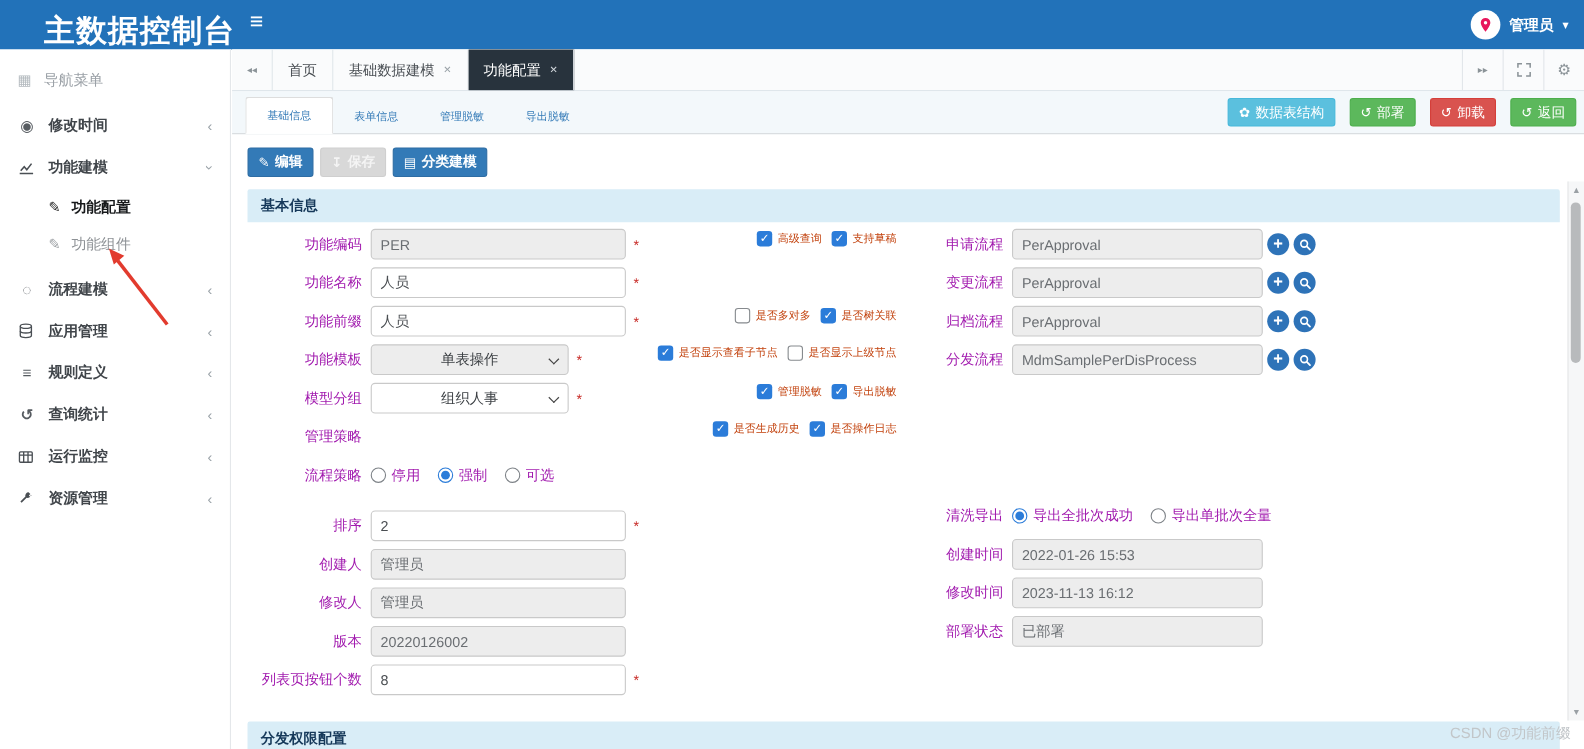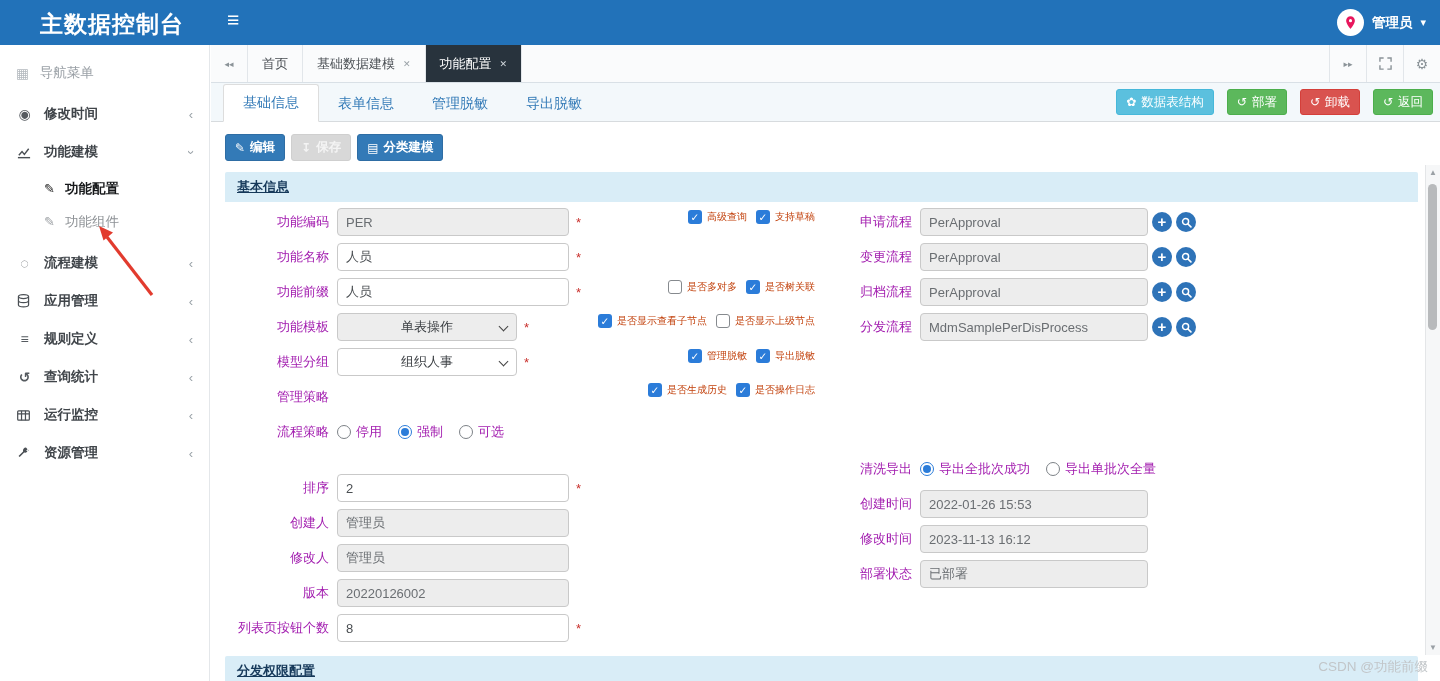--- a/index.html
+++ b/index.html
@@ -1,21 +1,21 @@
 <!DOCTYPE html>
 <html><head>
 <meta charset="utf-8">
 <style>
   html,body{margin:0;padding:0;width:1440px;height:681px;overflow:hidden;background:#fff;
     font-family:"Liberation Sans","DejaVu Sans",sans-serif;-webkit-font-smoothing:antialiased;}
   *{box-sizing:border-box;}
 
   
   .topbar{position:absolute;left:0;top:0;width:1440px;height:45px;background:#2272b9;color:#fff;}
-  .brand{position:absolute;left:40px;top:9px;font-size:23px;font-weight:bold;letter-spacing:1px;}
+  .brand{position:absolute;left:40px;top:9px;font-size:28px;font-weight:bold;letter-spacing:1px;}
   .burger{position:absolute;left:227px;top:8px;font-size:21px;cursor:pointer;}
   .user-area{position:absolute;right:14px;top:0;height:45px;display:flex;align-items:center;gap:8px;}
   .avatar{width:27px;height:27px;border-radius:50%;background:#fff;display:flex;align-items:center;justify-content:center;}
   .user-name{font-size:13.5px;font-weight:bold;}
   .user-caret{font-size:11px;}
 
   
   .sidebar{position:absolute;left:0;top:45px;width:210px;bottom:0;background:#fff;border-right:1px solid #e4e7ea;}
   .nav-h{padding:19px 16px 13px;color:#9aa0a6;font-size:13.5px;display:flex;align-items:center;gap:11px;}
   .nav-h .ic{color:#b3b9be;}
@@ -41,43 +41,43 @@
   .tb-ctrl.r{border-left:1px solid #e2e6ea;}
   .tab{display:flex;align-items:center;gap:8px;padding:0 14px;font-size:13px;color:#4a4f54;
     border-right:1px solid #e2e6ea;cursor:pointer;white-space:nowrap;}
   .tab .x{font-size:9px;color:#99a1a7;}
   .tab.active{background:#28333d;color:#fff;}
   .tab.active .x{color:#d2d8dd;}
   .tb-spacer{flex:1;}
 
   .subtab-row{height:39px;background:#f3f8fb;border-bottom:1px solid #d7dbde;display:flex;align-items:flex-end;
     padding:0 12px;position:relative;}
-  .subtab{padding:9px 19px;font-size:14px;color:#337ab7;cursor:pointer;margin-bottom:-1px;}
+  .subtab{padding:9px 19px;font-size:10px;color:#337ab7;cursor:pointer;margin-bottom:-1px;}
   .subtab.active{background:#fff;border:1px solid #ddd;border-bottom:1px solid #fff;border-radius:3px 3px 0 0;}
   .actions{position:absolute;right:7px;top:6px;display:flex;gap:13px;align-items:center;}
 
   .btn{display:inline-flex;align-items:center;gap:5px;height:26px;padding:0 9px;border-radius:3px;
     color:#fff;font-size:12.5px;cursor:pointer;border:1px solid transparent;white-space:nowrap;}
   .btn .bi{font-size:12px;line-height:1;}
   .btn-info{background:#5bc0de;border-color:#46b8da;}
   .btn-success{background:#5cb85c;border-color:#4cae4c;}
   .btn-danger{background:#d9534f;border-color:#d43f3a;}
   .btn-primary{background:#337ab7;border-color:#2e6da4;}
   .btn-disabled{background:#d8d8d8;border-color:#cfcfcf;color:#f4f4f4;cursor:default;}
 
   .content{position:absolute;left:0;top:78px;right:0;bottom:0;background:#fff;padding:9px 22px 0 14px;}
   .toolbar{display:flex;gap:6px;margin:2px 0 11px;}
   .toolbar .btn{height:27px;font-weight:bold;}
 
-  .panel-h{background:#d9edf7;color:#16395a;font-weight:bold;font-size:13px;padding:6px 12px;border-radius:2px 2px 0 0;text-decoration:underline;}
+  .panel-h{background:#d9edf7;color:#16395a;font-weight:bold;font-size:13px;padding:6px 12px;border-radius:2px 2px 0 0;}
 
   .formwrap{position:relative;height:440px;}
   .col-left{position:absolute;left:0;top:6px;display:flex;flex-direction:column;gap:7px;}
   .frow{display:flex;align-items:center;height:28px;}
-  .frow.mt5{margin-top:21px;}
+  .frow.mt5{margin-top:11px;}
   .frow label{width:104px;text-align:right;margin-right:8px;font-size:13px;color:#a21caf;flex:0 0 auto;}
   .inp{width:232px;height:28px;border:1px solid #c9c9c9;border-radius:4px;padding:0 8px;font-size:13px;
     color:#4a4e52;background:#fff;font-family:inherit;outline:none;}
   .inp.dis{background:#ededed;color:#6a6e72;}
   .sel{width:180px;height:28px;border:1px solid #c9c9c9;border-radius:4px;display:flex;align-items:center;
     justify-content:center;position:relative;font-size:13px;color:#3a3e42;background:#fff;cursor:pointer;}
   .sel.dis{background:#ededed;cursor:default;}
   .sel .sc{position:absolute;right:9px;top:9px;width:7px;height:7px;border-right:1.7px solid #444;
     border-bottom:1.7px solid #444;transform:rotate(45deg);}
   .req{color:#c9302c;margin-left:7px;visibility:hidden;font-size:13px;}

